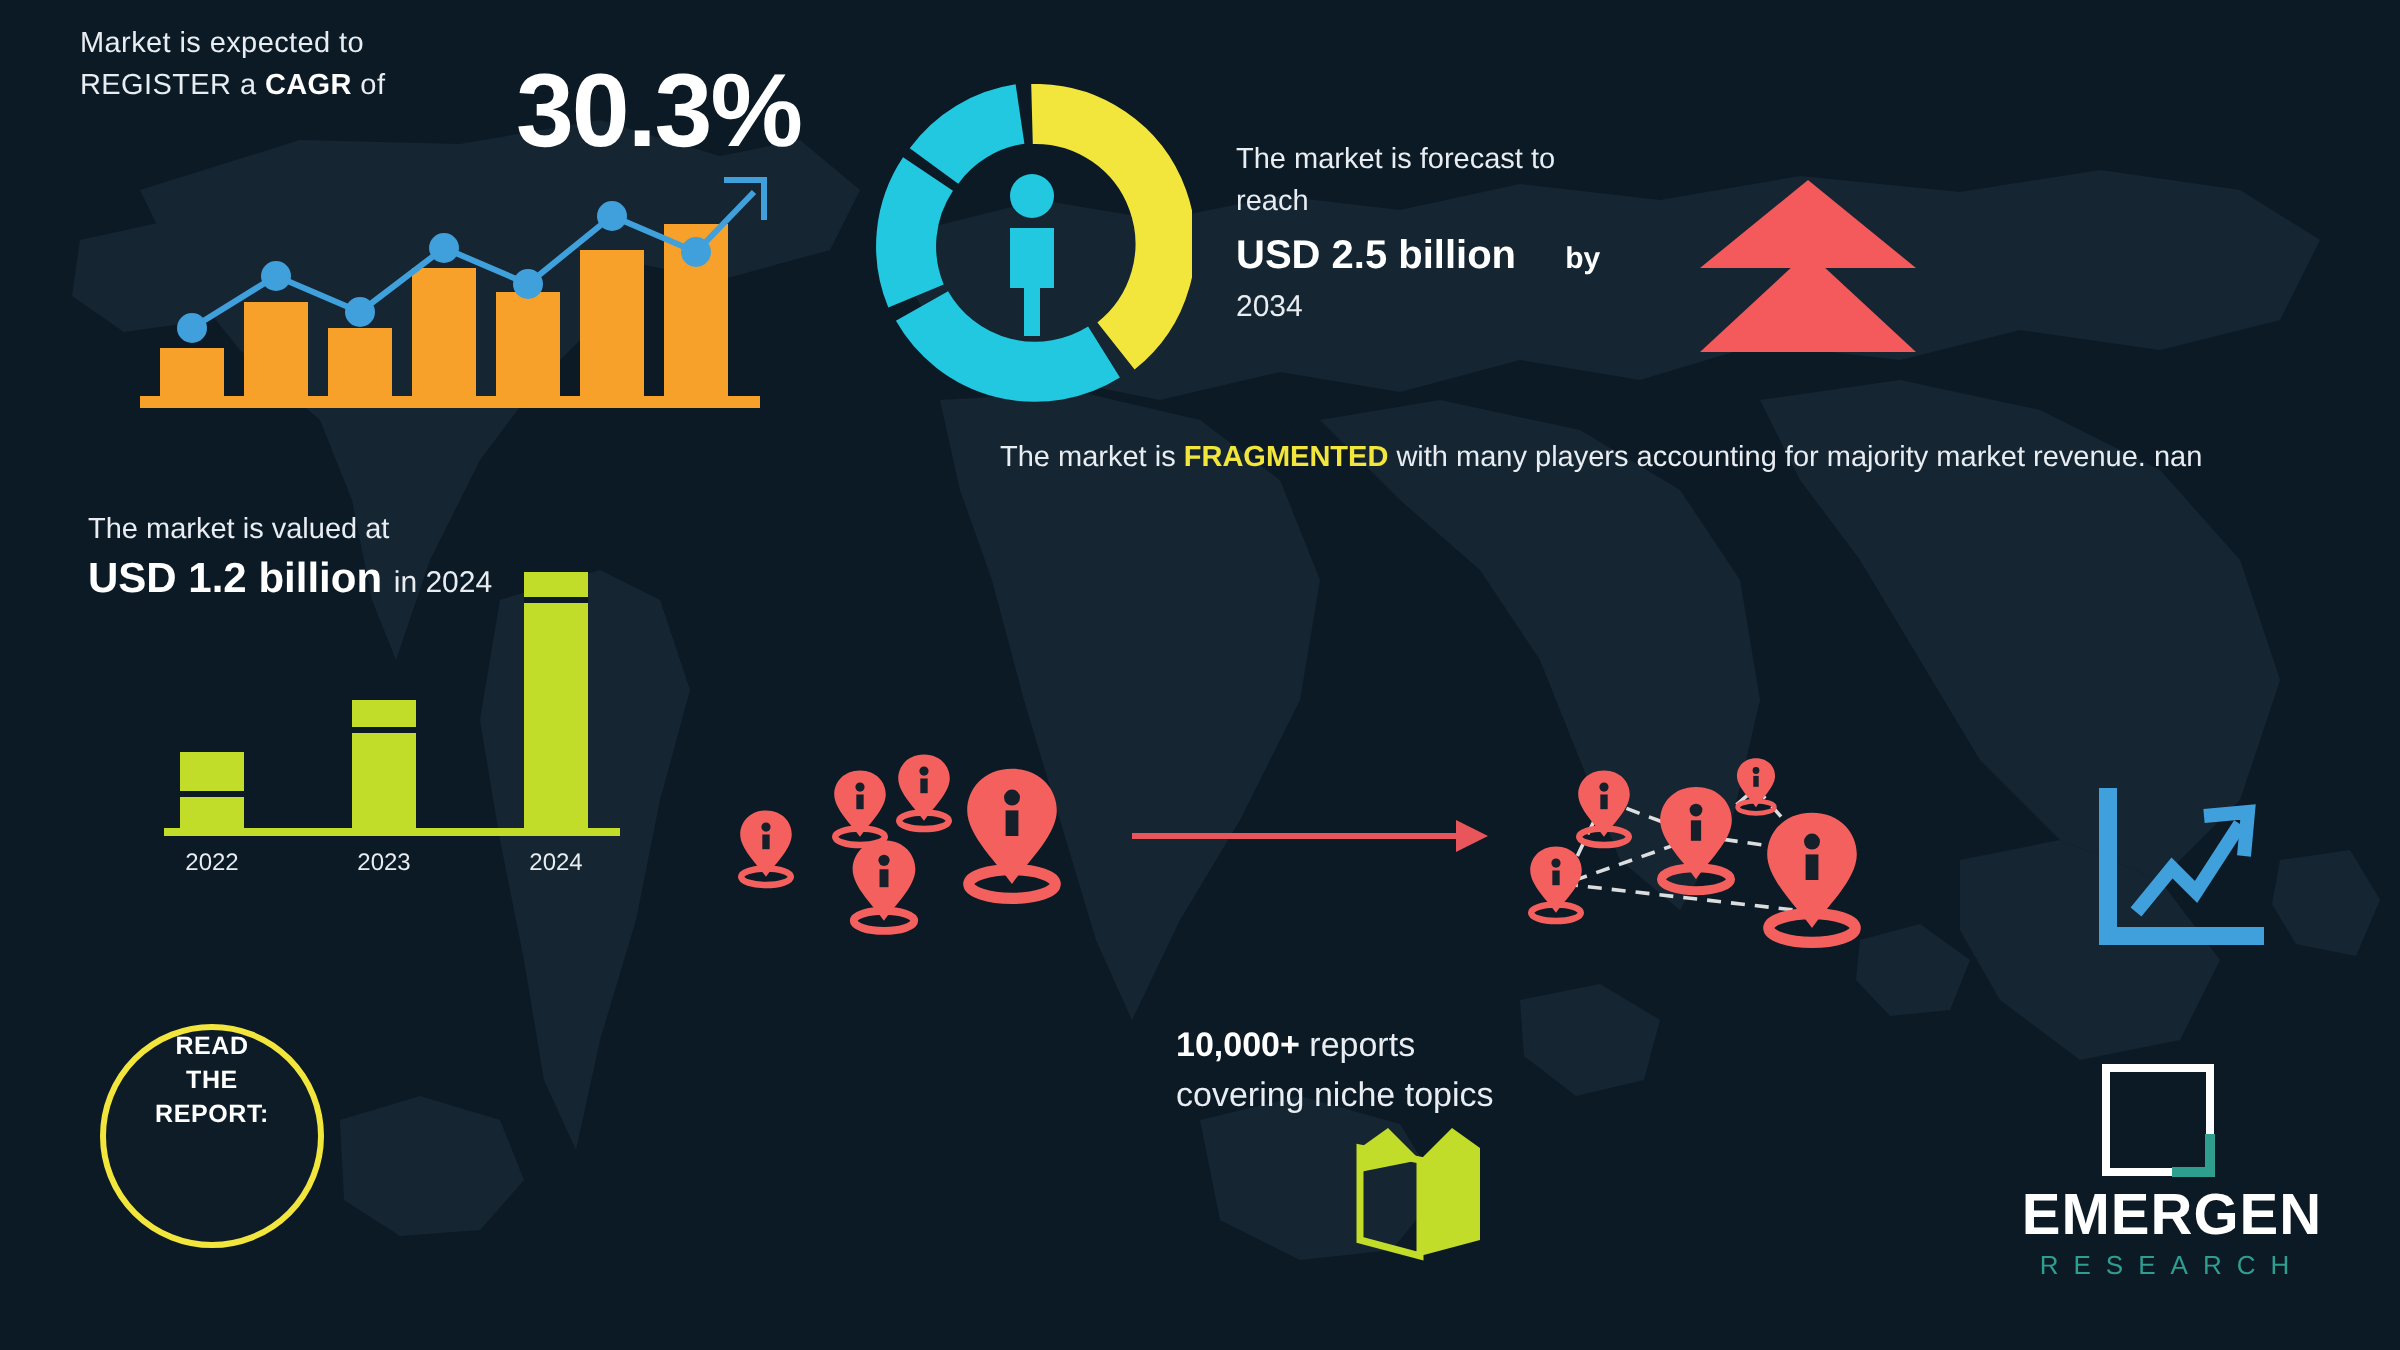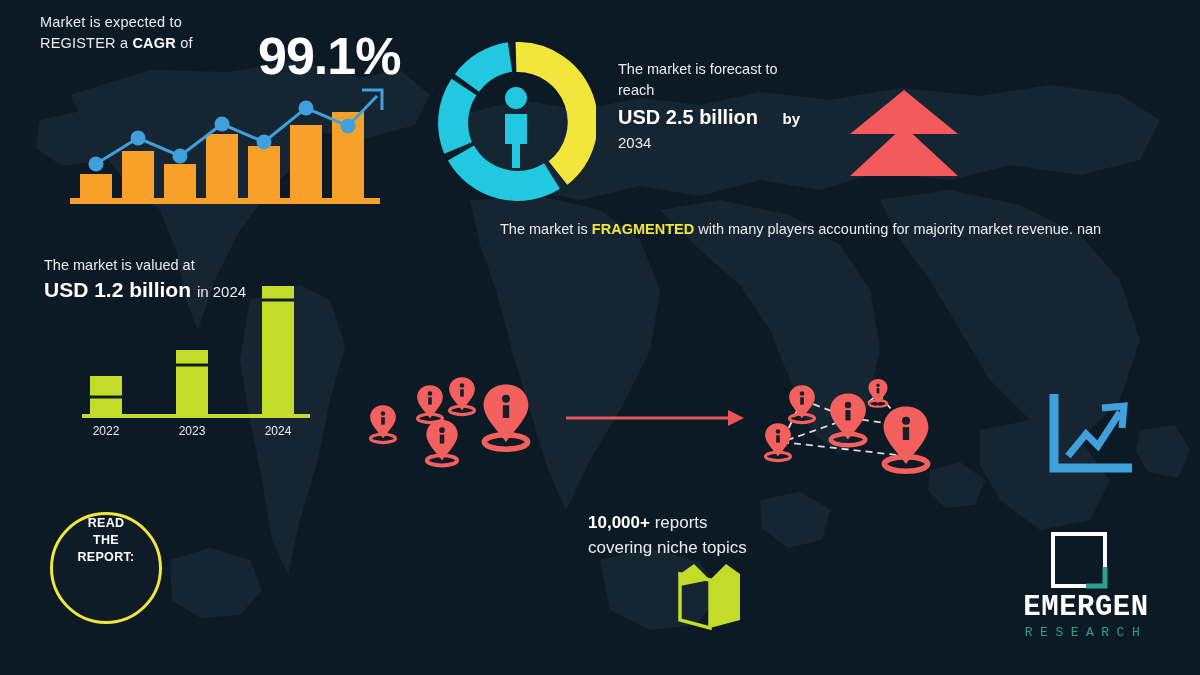--- a/index.html
+++ b/index.html
@@ -20,21 +20,21 @@
   #cagr-value{position:absolute;left:218px;top:18px;font-size:52px;font-weight:bold;
     color:#ffffff;letter-spacing:-1px;line-height:52px;}
 
   
   #trend-chart{left:62px;top:78px;width:330px;height:130px;}
 
   
   #donut{left:436px;top:42px;width:160px;height:160px;}
 
   
-  #forecast-block{left:618px;top:59px;width:230px;}
+  #forecast-block{left:618px;top:70px;width:230px;}
   #forecast-lead{font-size:14.5px;line-height:21px;color:#E8EDF2;}
   #forecast-value{font-size:20px;font-weight:bold;color:#fff;line-height:28px;margin-top:2px;}
   #forecast-value .lt{font-weight:bold;font-size:15px;padding-left:19px;}
   #forecast-year{font-size:15px;color:#E8EDF2;line-height:20px;}
 
   
   #chevrons{left:848px;top:88px;width:112px;height:90px;}
 
   
   #frag-block{left:500px;top:218px;width:640px;}
@@ -65,21 +65,21 @@
 
   
   #reports-block{left:588px;top:510px;width:230px;}
   #reports-text{font-size:17px;line-height:25px;color:#E8EDF2;}
   #reports-text .n{color:#ffffff;font-weight:bold;}
   #book-icon{left:672px;top:560px;width:76px;height:72px;}
 
   
   #logo-chart{left:1046px;top:394px;width:86px;height:82px;}
   #logo-mark{left:1050px;top:531px;width:58px;height:58px;}
-  #logo-wordmark{left:986px;top:592px;width:200px;text-align:center;font-family:Liberation Mono, monospace;}
+  #logo-wordmark{left:986px;top:592px;width:200px;text-align:center;}
   #logo-emergen{font-size:29px;font-weight:bold;letter-spacing:.5px;color:#ffffff;line-height:32px;}
   #logo-research{font-size:13px;letter-spacing:7.5px;color:#2E9E8F;line-height:18px;}
 </style>
 </head>
 <body>
 
 <div id="stage">
 
   <svg class="map-bg" viewBox="0 0 1200 675">
     <g fill="#1E303D">
@@ -97,21 +97,21 @@
       <path d="M600 560 L650 548 L700 562 L720 595 L696 625 L650 630 L610 610 Z"></path>
       <path d="M760 500 L800 492 L830 510 L822 540 L788 548 L762 528 Z"></path>
     </g>
   </svg>
 
   <div class="layer" id="cagr-block">
     <div id="cagr-text">
       <span>Market is expected to</span><br>
       <span>REGISTER a </span><span class="b">CAGR</span><span> of</span>
     </div>
-    <div id="cagr-value">99.1%</div>
+    <div id="cagr-value">30.3%</div>
   </div>
 
   <svg class="layer" id="trend-chart" viewBox="0 0 330 130">
     <g fill="#F7A12B">
       <rect x="18" y="96" width="32" height="24"></rect>
       <rect x="60" y="73" width="32" height="47"></rect>
       <rect x="102" y="86" width="32" height="34"></rect>
       <rect x="144" y="56" width="32" height="64"></rect>
       <rect x="186" y="68" width="32" height="52"></rect>
       <rect x="228" y="47" width="32" height="73"></rect>

